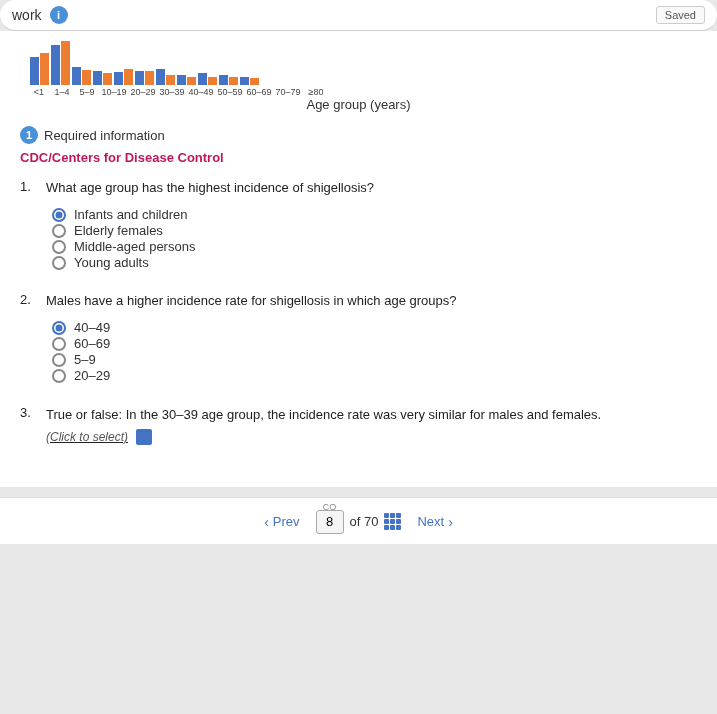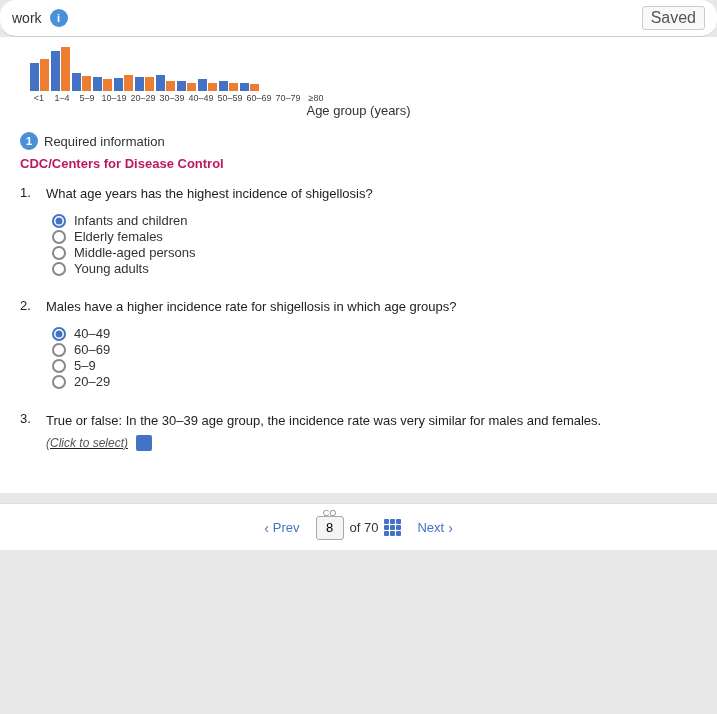--- a/index.html
+++ b/index.html
@@ -19,21 +19,21 @@
       justify-content: space-between;
       border-bottom: 1px solid #ccc;
       border-radius: 16px;
     }
     .top-bar-left {
       display: flex;
       align-items: center;
       gap: 8px;
     }
     .saved-badge {
-      font-size: 16px;
+      font-size: 11px;
       color: #555;
       border: 1px solid #ccc;
       border-radius: 3px;
       padding: 2px 8px;
       background: #f9f9f9;
     }
     .work-label {
       font-size: 14px;
       color: #333;
     }
@@ -296,21 +296,21 @@
   <div class="required-info">
     <span class="info-icon">1</span>
     <span>Required information</span>
   </div>
 
   <div class="source-label">CDC/Centers for Disease Control</div>
 
   <div class="question-block">
     <div class="question-row">
       <span class="question-num">1.</span>
-      <span class="question-text">What age years has the highest incidence of shigellosis?</span>
+      <span class="question-text">What age group has the highest incidence of shigellosis?</span>
     </div>
     <div class="options-block">
 
       <div class="option-row">
         <div class="radio-circle selected"></div>
         <span class="option-label">Infants and children</span>
       </div>
 
       <div class="option-row">
         <div class="radio-circle"></div>

